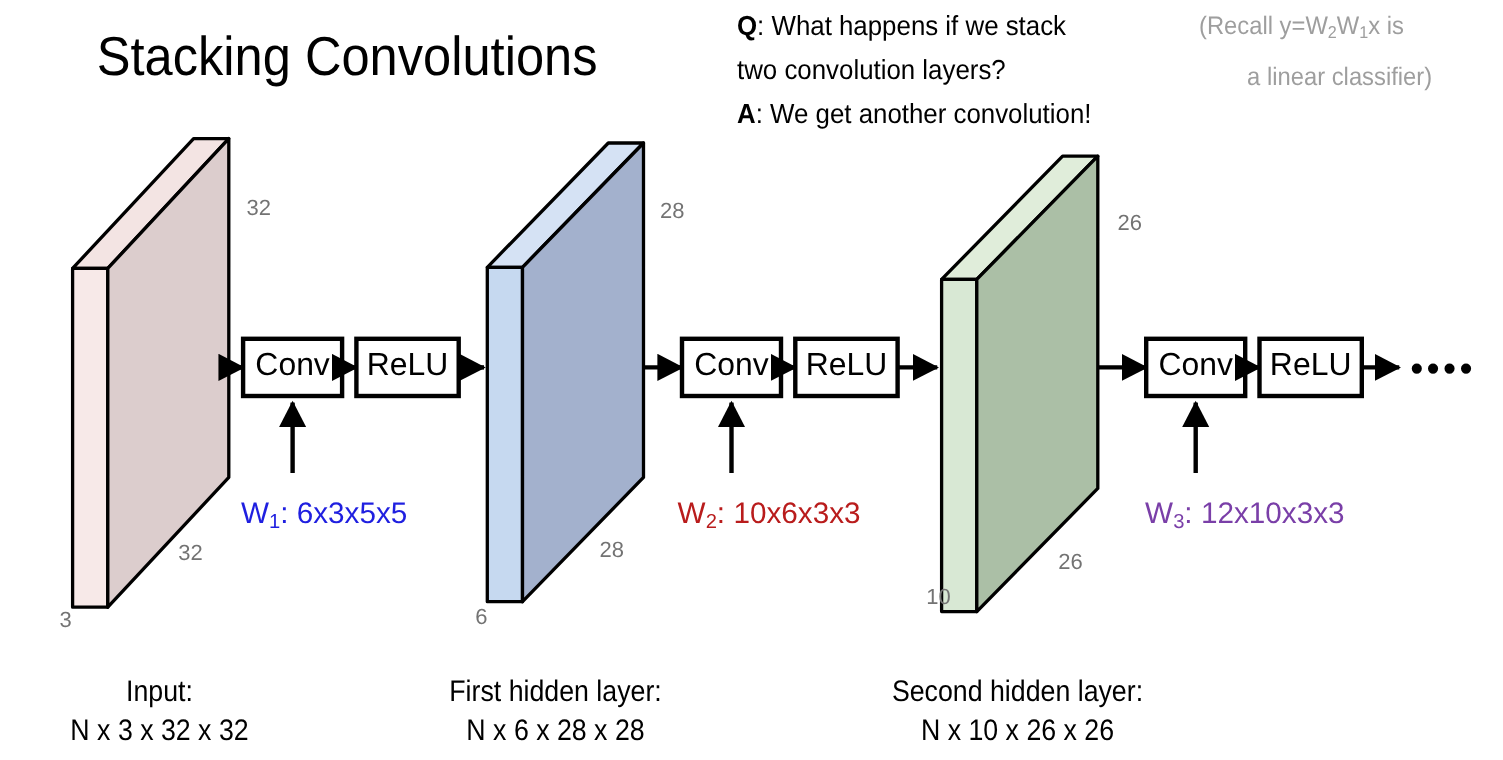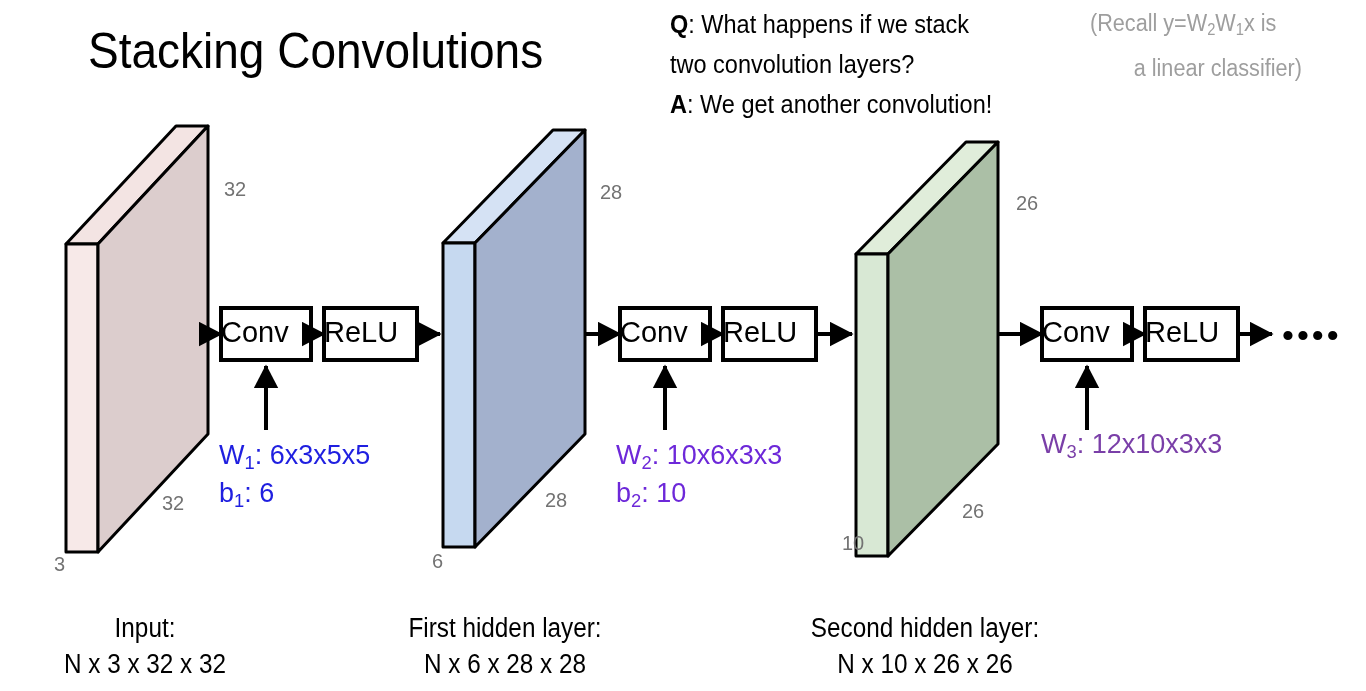--- a/index.html
+++ b/index.html
@@ -70,38 +70,39 @@
     position: absolute;
     left: 0; top: 0;
     width: 1366px; height: 691px;
   }
 
   
   .boxlabel {
     position: absolute;
     font-size: 29px;
     color: #000;
+    text-align: center;
     line-height: 1;
     white-space: nowrap;
   }
 
   
   .dim {
     position: absolute;
     font-size: 20px;
     color: #737373;
     white-space: nowrap;
     font-family: "Liberation Sans", sans-serif;
   }
 
   
   .wlabel {
     position: absolute;
     font-size: 27px;
-    line-height: 30px;
+    line-height: 52px;
     white-space: nowrap;
     font-family: "Liberation Sans", sans-serif;
   }
 
   
   .caption {
     position: absolute;
     font-size: 27px;
     line-height: 36px;
     text-align: center;
@@ -217,29 +218,27 @@
   <div class="dim" style="left:600px; top:181px;">28</div>
   <div class="dim" style="left:545px; top:489px;">28</div>
   <div class="dim" style="left:432px; top:550px;">6</div>
 
   <div class="dim" style="left:1016px; top:192px;">26</div>
   <div class="dim" style="left:962px; top:500px;">26</div>
   <div class="dim" style="left:842px; top:532px;">10</div>
 
   <div class="wlabel" style="left:219px; top:440px; color:#1f1fe0;">
     <div><span>W</span><sub>1</sub><span>: 6x3x5x5</span></div>
-    <div><span>b</span><sub>1</sub><span>: 6</span></div>
-  </div>
-
-  <div class="wlabel" style="left:616px; top:440px; color:#6d28d9;">
+  </div>
+
+  <div class="wlabel" style="left:616px; top:440px; color:#b91c1c;">
     <div><span>W</span><sub>2</sub><span>: 10x6x3x3</span></div>
-    <div><span>b</span><sub>2</sub><span>: 10</span></div>
-  </div>
-
-  <div class="wlabel" style="left:1041px; top:429px; color:#7a3fa8;">
+  </div>
+
+  <div class="wlabel" style="left:1041px; top:440px; color:#7a3fa8;">
     <div><span>W</span><sub>3</sub><span>: 12x10x3x3</span></div>
   </div>
 
   <div class="caption" style="left:0px; top:610px; width:290px;">
     <span class="c1">Input:</span>
     <span class="c2">N x 3 x 32 x 32</span>
   </div>
 
   <div class="caption" style="left:360px; top:610px; width:290px;">
     <span class="c1">First hidden layer:</span>

